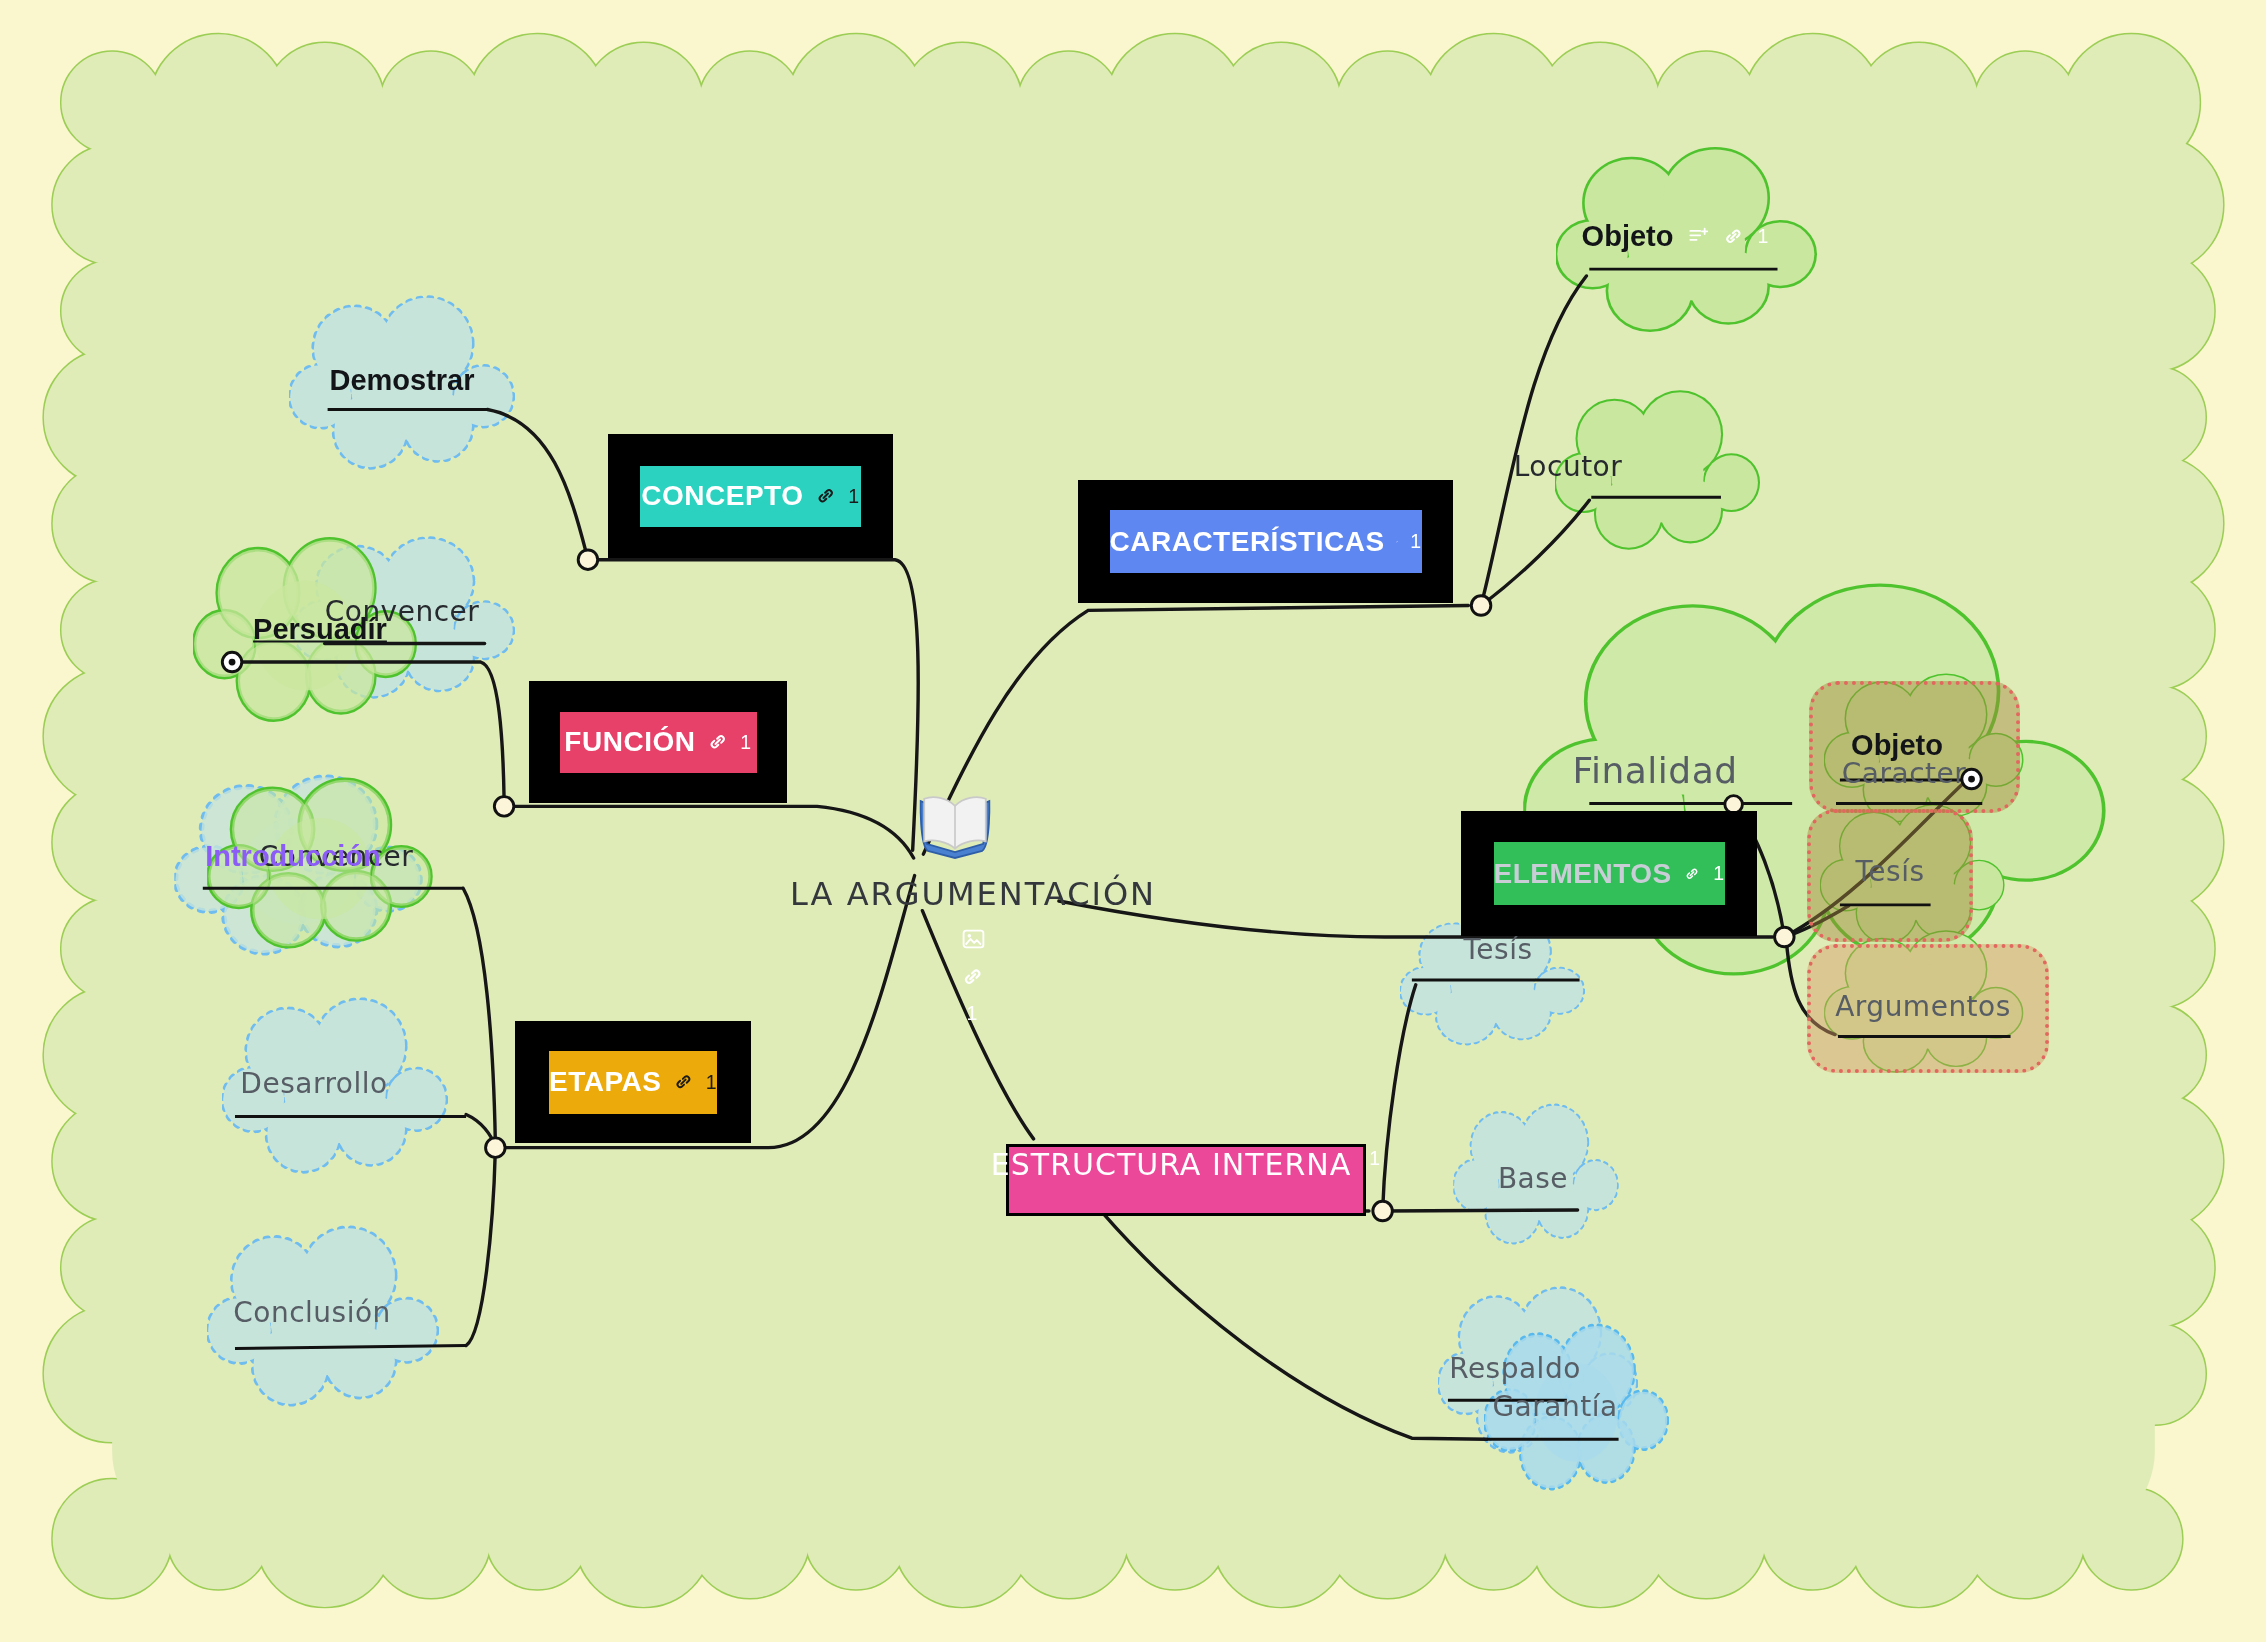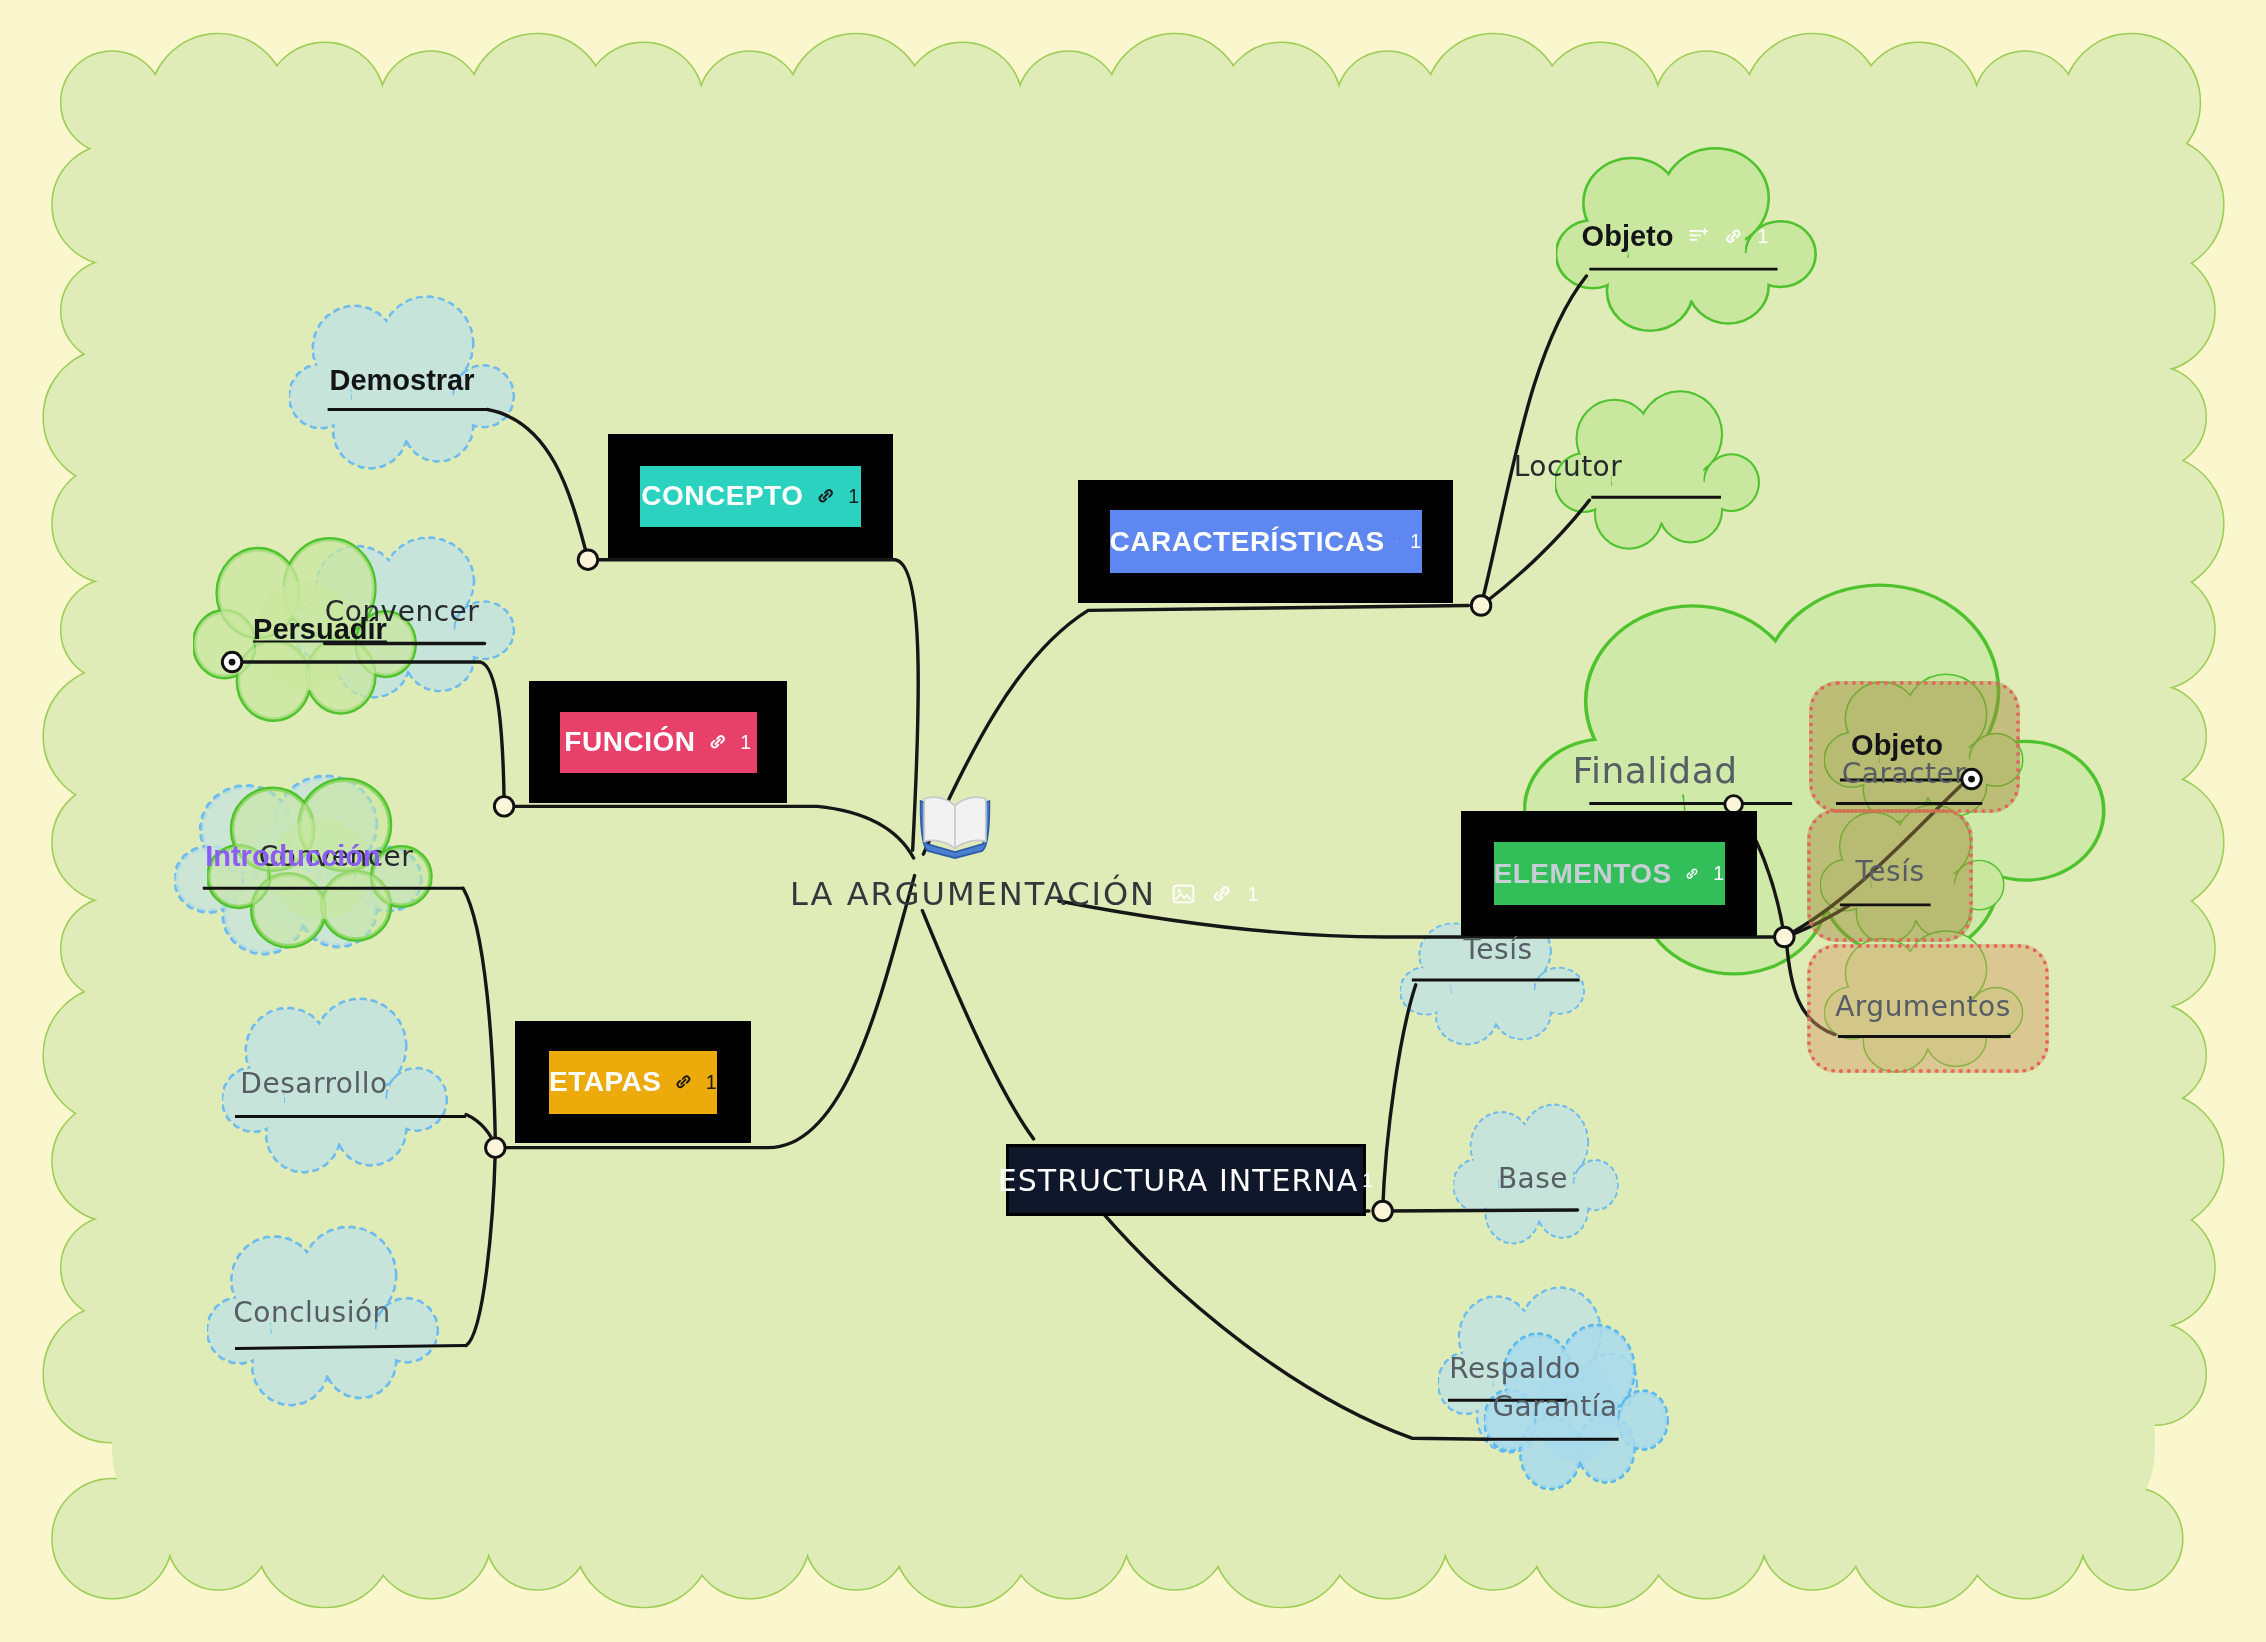--- a/index.html
+++ b/index.html
@@ -24,22 +24,22 @@
   .hw{font-family:"DejaVu Sans",sans-serif;color:#575D64;font-size:28px;letter-spacing:0.5px;}
   .hw-dark{font-family:"DejaVu Sans",sans-serif;color:#26292D;font-size:28px;letter-spacing:0.5px;}
   .bold-lbl{font-family:"Liberation Sans",sans-serif;font-weight:700;font-size:29px;color:#121417;}
   .red-lbl{color:#8b5cf6;}
   .ic{display:inline-block;vertical-align:middle;}
   .cnt{font-size:19.5px;font-weight:400;font-family:"Liberation Sans",sans-serif;}
   .dark-ic{color:#1B1B1B;}
   .white-ic{color:#FFFFFF;}
   .center-title{position:absolute;z-index:6;display:flex;align-items:center;gap:13.7px;
     font-family:"DejaVu Sans",sans-serif;font-size:32px;letter-spacing:2px;color:#34383D;font-weight:500;white-space:nowrap;}
-  .estructura{position:absolute;z-index:4;background:#0f172a;border:3.9px solid #000;
-    display:flex;align-items:center;justify-content:center;gap:2px;
+  .estructura{position:absolute;z-index:4;background:#ec4899;border:3.9px solid #000;
+    display:flex;align-items:flex-start;justify-content:center;gap:9px;
     font-family:"DejaVu Sans",sans-serif;font-size:30px;color:#fff;letter-spacing:1px;white-space:nowrap;}
 </style>
 </head>
 <body>
 
 <svg width="0" height="0" style="position:absolute">
   <defs>
     <symbol id="cloud" viewBox="0 0 200 160" preserveAspectRatio="none">
       <g>
         <circle cx="58" cy="50" r="36" fill="none" stroke="var(--bc)" stroke-width="var(--bw,4)" stroke-dasharray="var(--dash,none)" stroke-linecap="round"></circle>
@@ -386,21 +386,21 @@
   </g>
   <g>
     <circle cx="2022" cy="799" r="10" fill="#fff" stroke="#111" stroke-width="3"></circle>
     <circle cx="2022" cy="799" r="3.5" fill="#111"></circle>
   </g>
 </svg>
 
 <svg class="abs" style="left:917px;top:792px;z-index:6;" width="76" height="68" viewBox="0 0 78 70">
     <use href="#ic-book"></use>
   </svg>
-<div class="center-title" style="left:790px;top:875px;">
+<div class="center-title" style="left:790px;top:875px;flex-direction:column;">
   <span>LA ARGUMENTACIÓN</span>
   <svg class="ic white-ic" width="27" height="25" viewBox="0 0 28 26">
       <use href="#ic-image"></use>
     </svg>
   <svg class="ic white-ic" width="23.4" height="23.4" viewBox="0 0 24 24">
       <use href="#ic-link"></use>
     </svg>
   <span class="cnt white-ic">1</span>
 </div>
 

